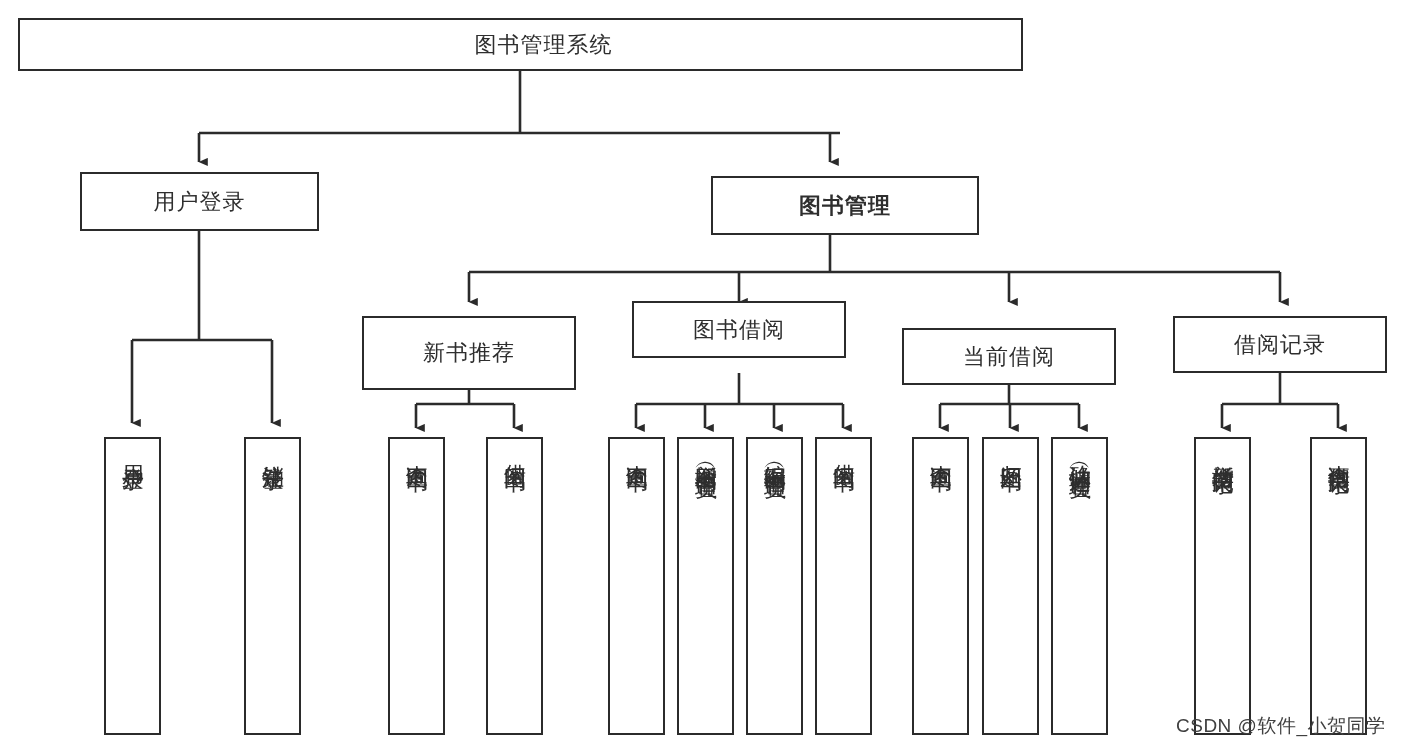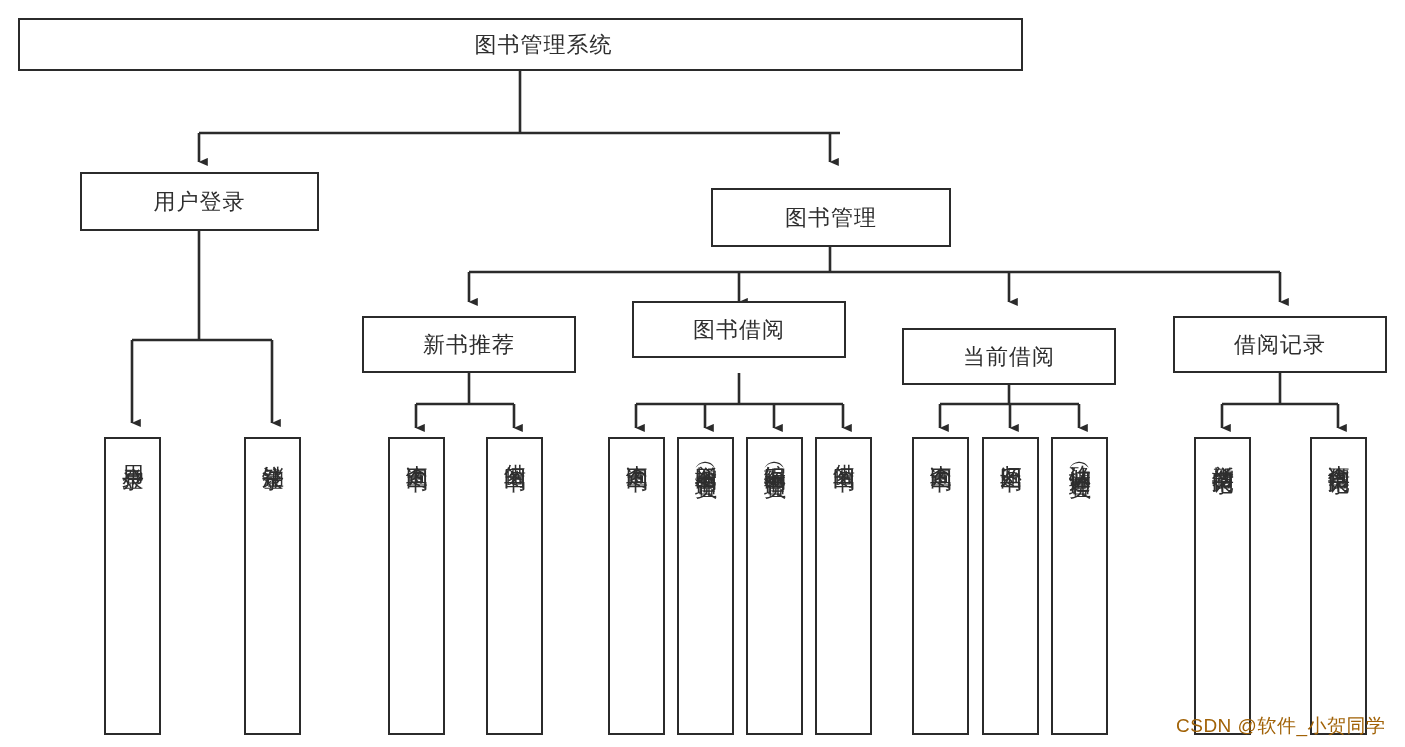--- a/index.html
+++ b/index.html
@@ -57,21 +57,21 @@
     top: 0;
     width: 1405px;
     height: 747px;
     pointer-events: none;
   }
   .watermark {
     position: absolute;
     left: 1176px;
     top: 713px;
     font-size: 19px;
-    color: #a16207;
+    color: #404040;
     white-space: nowrap;
     letter-spacing: 0.5px;
   }
 </style>
 </head>
 <body>
 
 <div id="diagram-root">
 
   <svg class="connectors" viewBox="0 0 1405 747" xmlns="http://www.w3.org/2000/svg">
@@ -125,25 +125,25 @@
   </svg>
 
   <div class="node-box" style="left:18px; top:18px; width:1005px; height:53px;padding-left:46px;">
     <span class="node-label-h">图书管理系统</span>
   </div>
 
   <div class="node-box" style="left:80px; top:172px; width:239px; height:59px;">
     <span class="node-label-h">用户登录</span>
   </div>
 
-  <div class="node-box" style="left:711px; top:188px; width:240px; height:59px;">
+  <div class="node-box" style="left:711px; top:176px; width:268px; height:59px;font-weight:bold;">
     <span class="node-label-h">图书管理</span>
   </div>
 
-  <div class="node-box" style="left:362px; top:316px; width:214px; height:57px;">
+  <div class="node-box" style="left:362px; top:316px; width:214px; height:74px;">
     <span class="node-label-h">新书推荐</span>
   </div>
 
   <div class="node-box" style="left:632px; top:301px; width:214px; height:57px;">
     <span class="node-label-h">图书借阅</span>
   </div>
 
   <div class="node-box" style="left:902px; top:316px; width:214px; height:57px;margin-top:12px;">
     <span class="node-label-h">当前借阅</span>
   </div>

